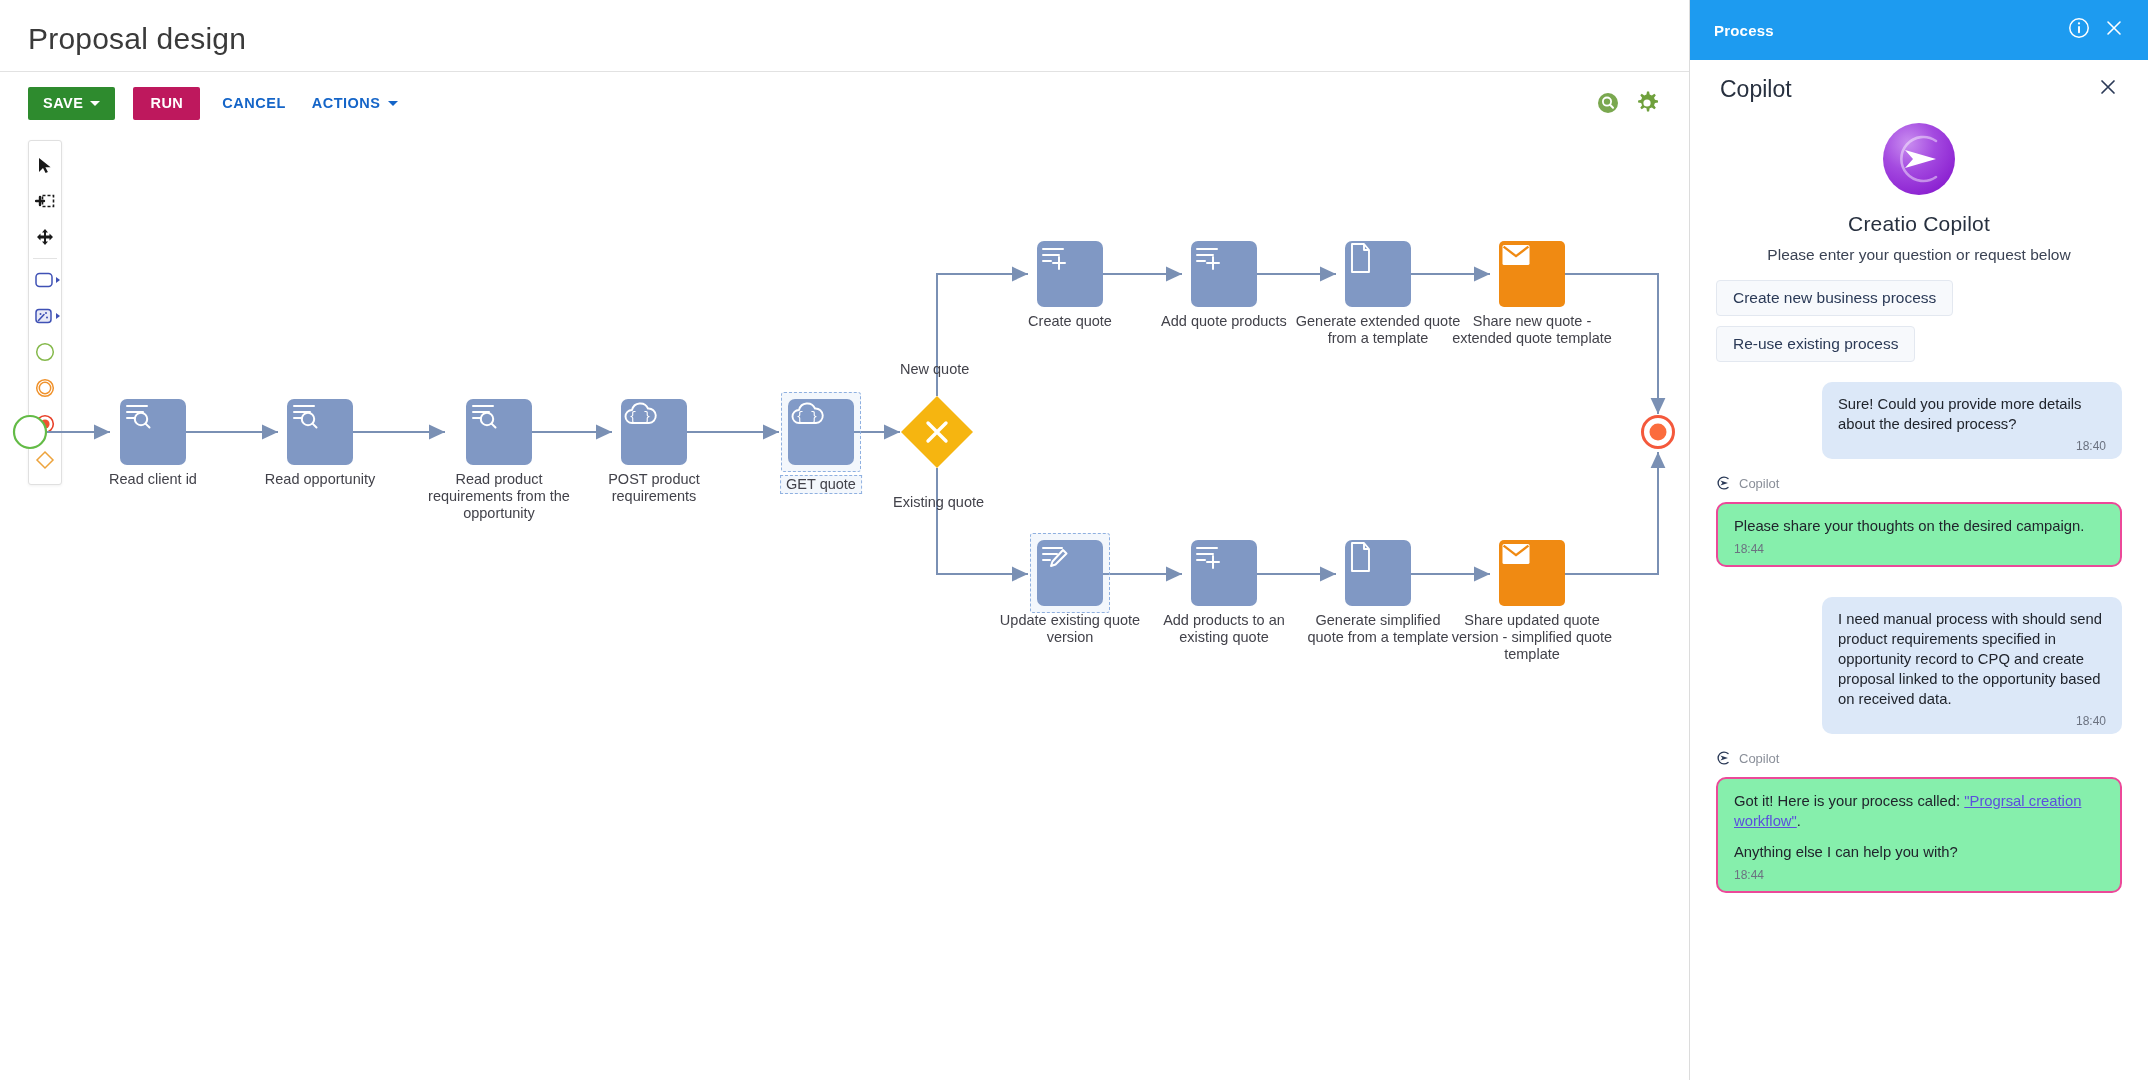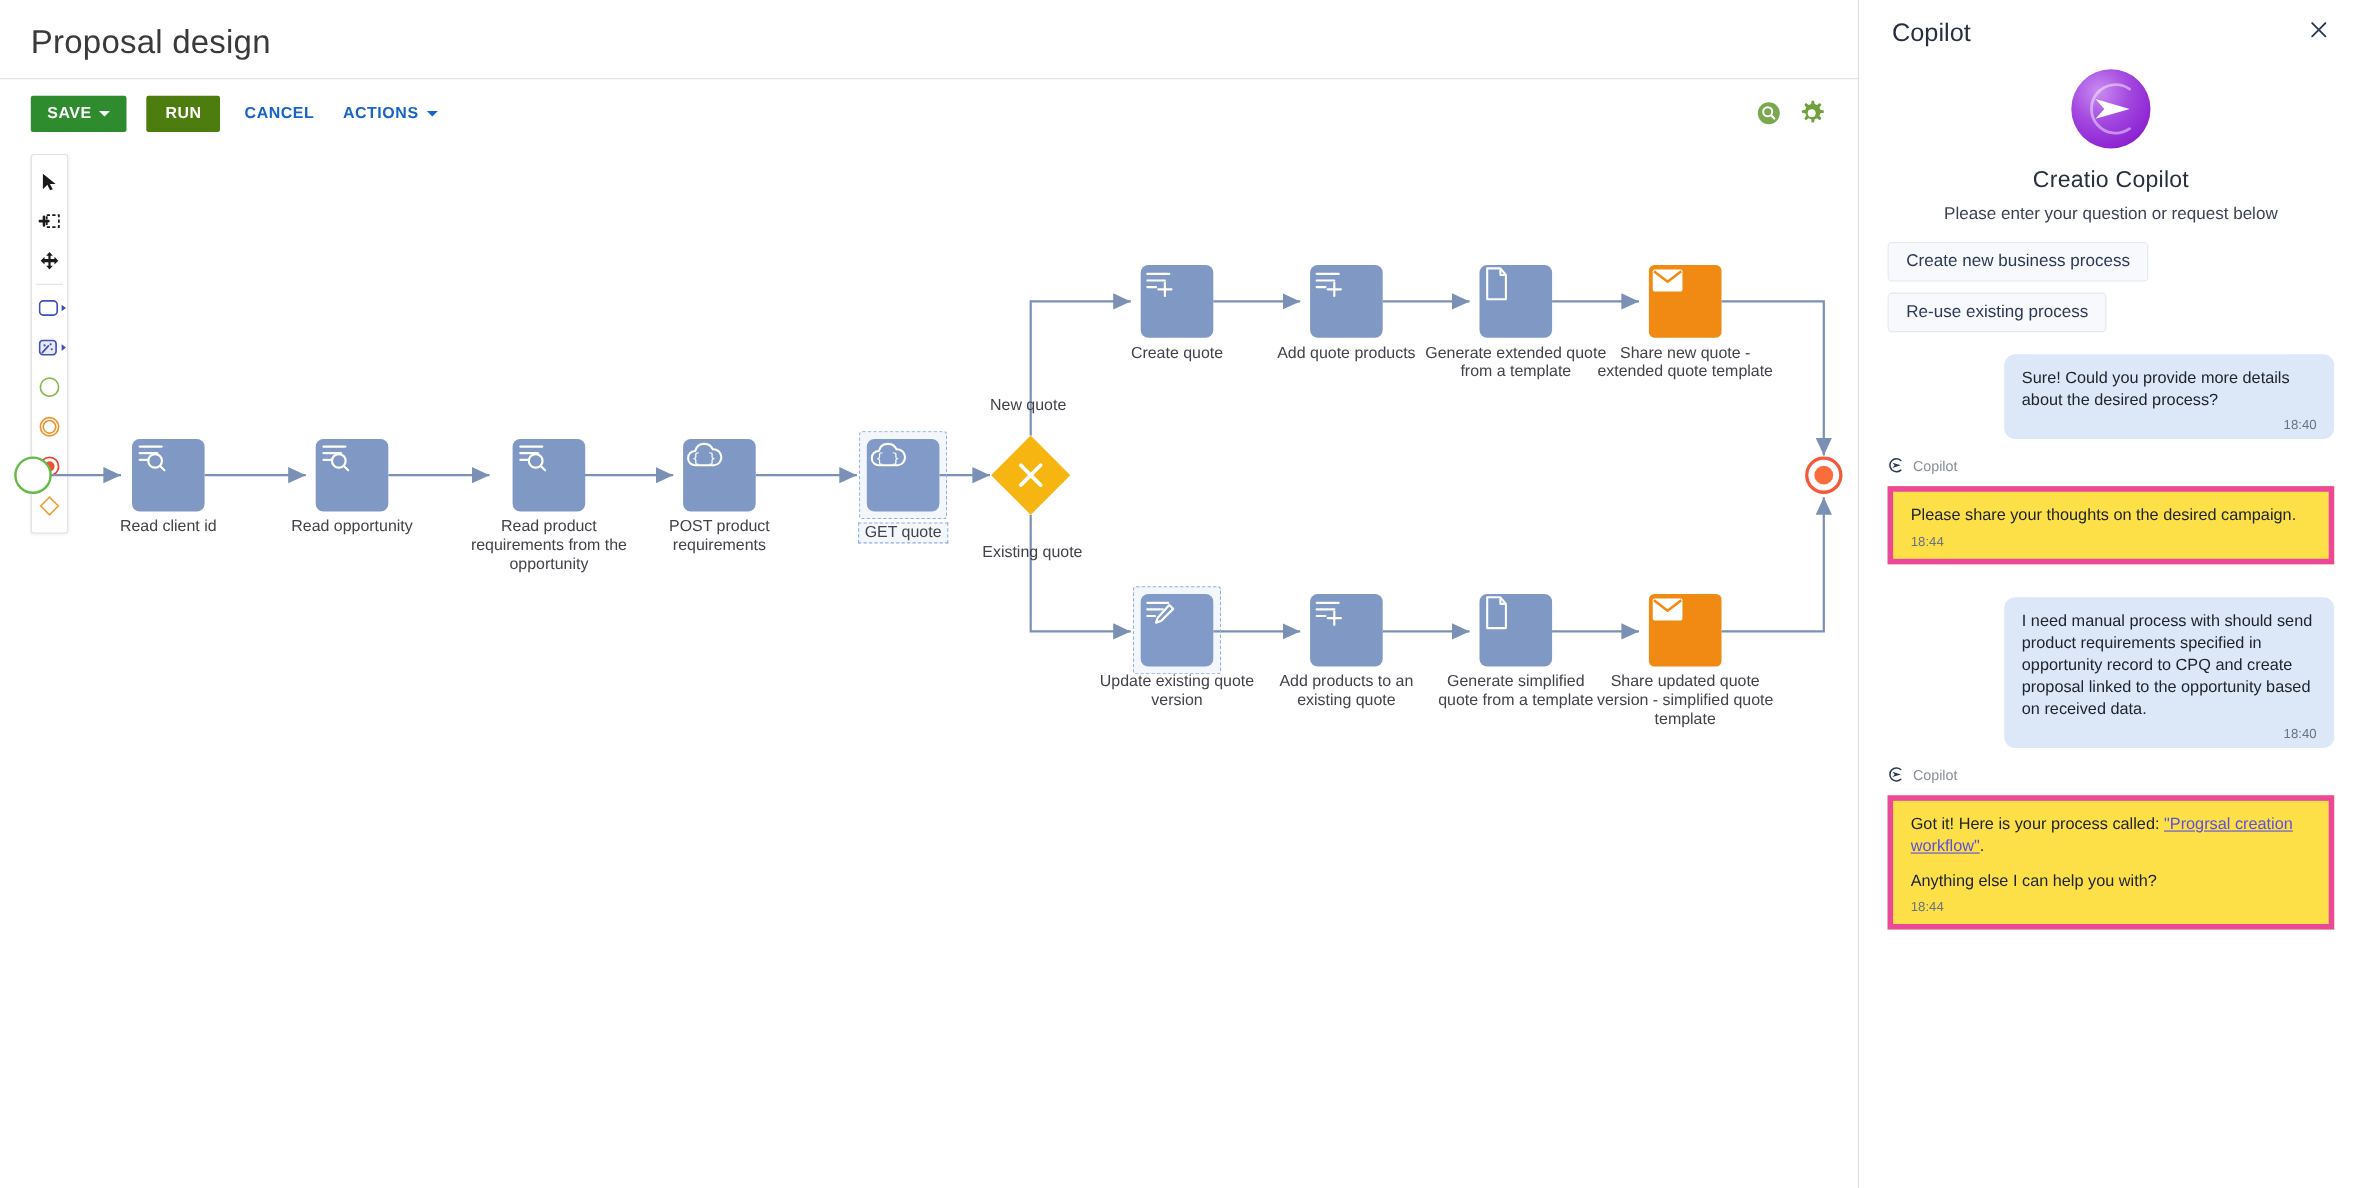--- a/index.html
+++ b/index.html
@@ -35,21 +35,21 @@
   }
   .btn {
     height: 33px;
     display: inline-flex; align-items: center; gap: 7px;
     padding: 0 15px;
     font-size: 14.5px; font-weight: 700; letter-spacing: .5px;
     border: none; border-radius: 2px; cursor: pointer;
     font-family: "Liberation Sans", sans-serif;
   }
   .btn-save { background: #2e8b2e; color: #fff; }
-  .btn-run  { background: #4d7c0f; color: #fff; padding: 0 17px; }
+  .btn-run  { background: #be185d; color: #fff; padding: 0 17px; }
   .btn-flat { background: transparent; color: #1565c8; padding: 0 4px; }
   .caret {
     width: 0; height: 0;
     border-left: 5px solid transparent; border-right: 5px solid transparent;
     border-top: 5px solid currentColor;
     display: inline-block;
   }
   .toolbar-right {
     position: absolute; right: 30px; top: 50%; transform: translateY(-50%);
     display: flex; align-items: center; gap: 16px;
@@ -163,21 +163,21 @@
     padding: 12px 16px 6px 16px;
   }
   .msg-user .txt { font-size: 14.8px; color: #20242c; line-height: 20px; }
   .msg-user .time { font-size: 12px; color: #6b7280; text-align: right; margin-top: 5px; }
   .bot-name {
     display: flex; align-items: center; gap: 7px;
     font-size: 13px; color: #8a8f99; margin-top: 10px; margin-bottom: 5px;
   }
   .msg-bot {
     align-self: stretch;
-    background: #fde047; border: 5px solid #ec4899; border-radius: 0;
+    background: #86efac; border: 2px solid #ec4899; border-radius: 10px;
     padding: 12px 16px 9px 16px;
   }
   .msg-bot .txt { font-size: 14.8px; color: #20242c; line-height: 20px; }
   .msg-bot .txt + .txt { margin-top: 11px; }
   .msg-bot .time { font-size: 12px; color: #6b7280; margin-top: 6px; }
   .link { color: #5b4fdc; text-decoration: underline; }
 </style>
 </head>
 <body>
 
@@ -494,20 +494,37 @@
           </svg>
         </div>
         <div class="node-label">Share updated quote version - simplified quote template</div>
       </div>
 
     </div>
   </div>
 
   <div class="panel">
 
+    <div class="panel-head">
+      <span class="ph-title">Process</span>
+      <span class="ph-actions">
+        <span>
+          <svg width="22" height="22" viewBox="0 0 22 22">
+            <circle cx="11" cy="11" r="9.2" fill="none" stroke="#fff" stroke-width="1.5"></circle>
+            <circle cx="11" cy="6.4" r="1.15" fill="#fff"></circle>
+            <rect x="10.05" y="9" width="1.9" height="7.2" rx="0.9" fill="#fff"></rect>
+          </svg>
+        </span>
+        <span>
+          <svg width="20" height="20" viewBox="0 0 20 20">
+            <path d="M4 4 L16 16 M16 4 L4 16" stroke="#fff" stroke-width="1.6" stroke-linecap="round"></path>
+          </svg>
+        </span>
+      </span>
+    </div>
 
     <div class="copilot-head">
       <span class="ch-title">Copilot</span>
       <span class="ch-close">
         <svg width="20" height="20" viewBox="0 0 20 20">
           <path d="M4 4 L16 16 M16 4 L4 16" stroke="#2b3a57" stroke-width="1.7" stroke-linecap="round"></path>
         </svg>
       </span>
     </div>
 

